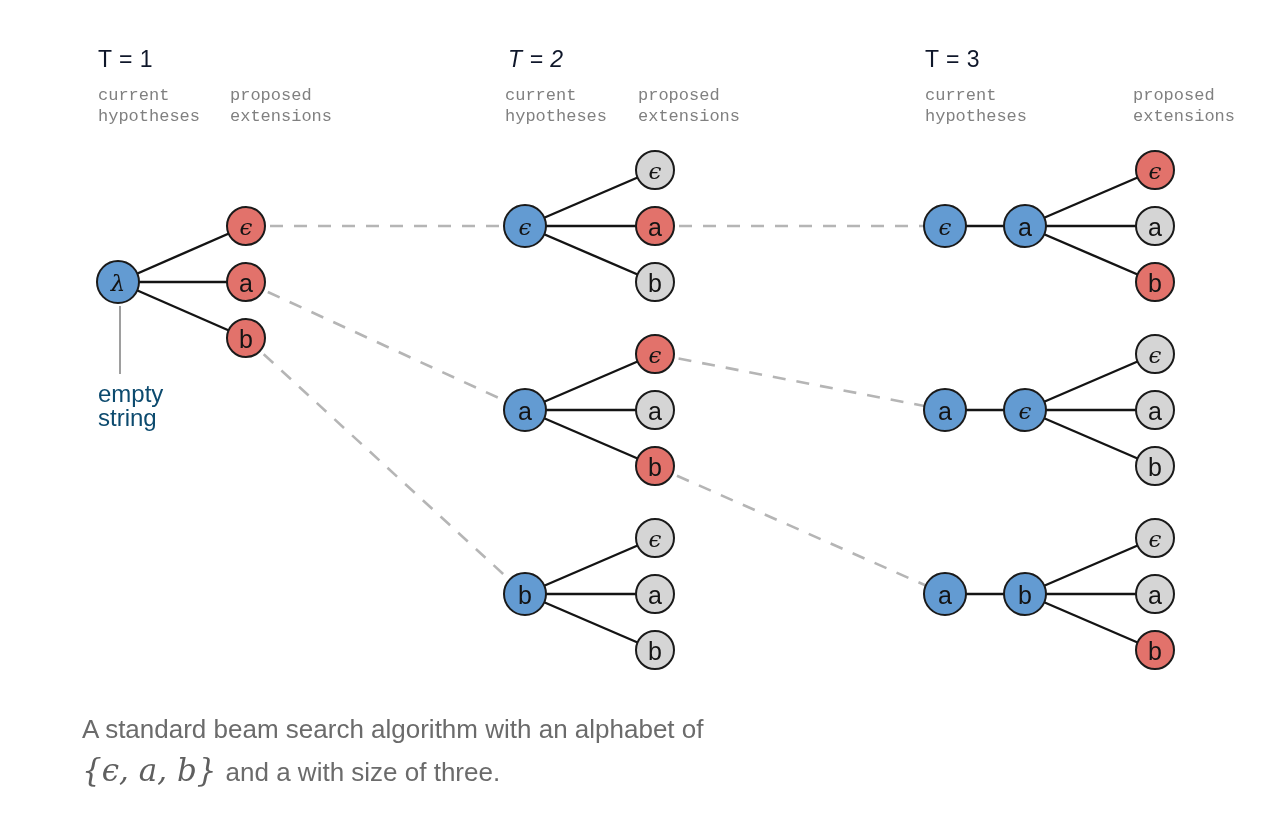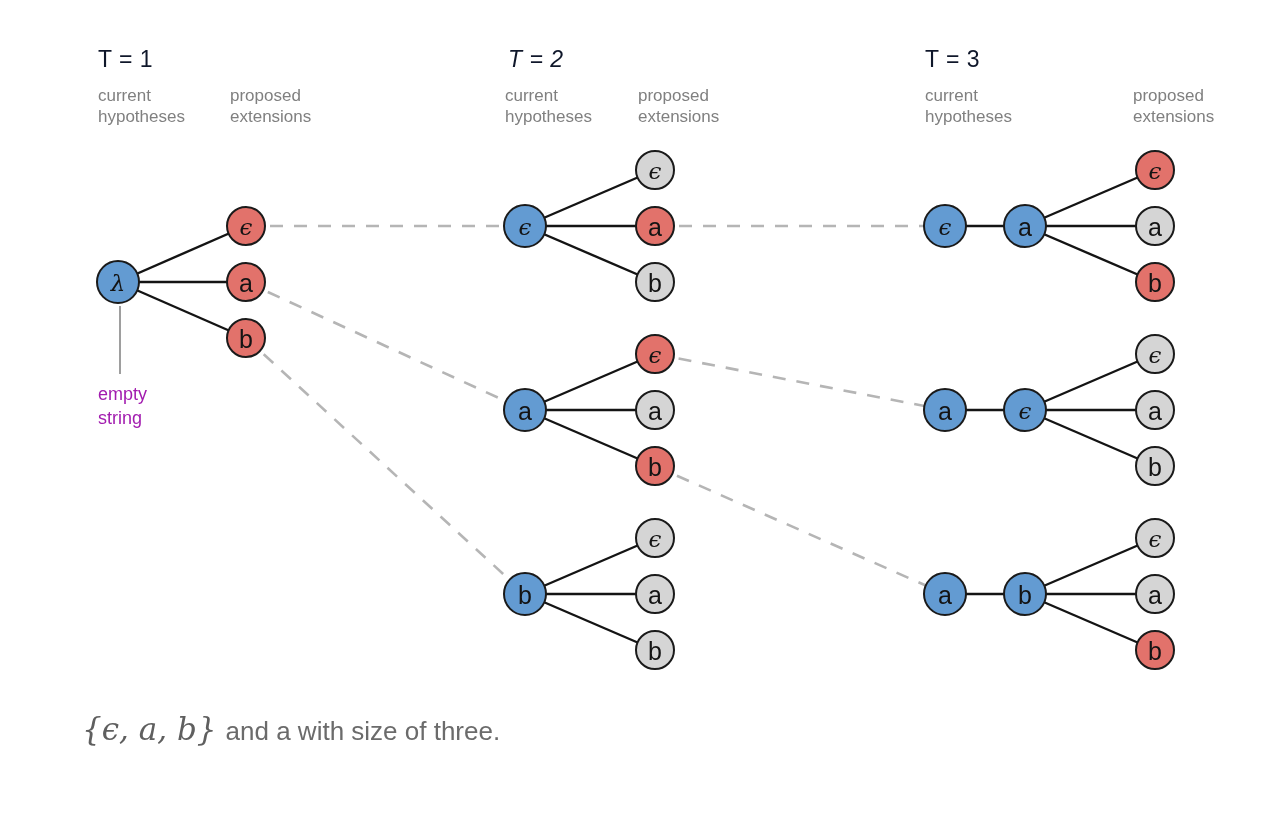--- a/index.html
+++ b/index.html
@@ -21,34 +21,35 @@
   #t1-title{left:98px;top:46px;}
   #t2-title{left:508px;top:46px;font-style:italic;}
   #t3-title{left:925px;top:46px;}
 
   .col-label{
     position:absolute;
     font-size:17px;
     line-height:21px;
     color:#808080;
     white-space:pre-line;
+    font-family:Liberation Mono, monospace;
   }
   #t1-cur{left:98px;top:85px;}
   #t1-prop{left:230px;top:85px;}
   #t2-cur{left:505px;top:85px;}
   #t2-prop{left:638px;top:85px;}
   #t3-cur{left:925px;top:85px;}
   #t3-prop{left:1133px;top:85px;}
 
   .empty-label{
     position:absolute;
     left:98px;top:382px;
-    font-size:18px;
+    font-size:24px;
     line-height:24px;
-    color:#a21caf;
+    color:#0c4a6e;
     white-space:pre-line;
   }
 
   .caption{
     position:absolute;
     left:82px;top:709px;
     font-size:26px;
     line-height:41px;
     color:#6b6b6b;
   }
@@ -249,16 +250,17 @@
   <div class="t-title" id="t3-title">T = 3</div>
   <div class="col-label" id="t3-cur">current
 hypotheses</div>
   <div class="col-label" id="t3-prop">proposed
 extensions</div>
 
   <div class="empty-label">empty
 string</div>
 
   <div class="caption">
+    <div>A standard beam search algorithm with an alphabet of</div>
     <div><span class="cap-math">{ϵ, a, b}</span><span>and a with size of three.</span></div>
   </div>
 
 </div>
 
 </body></html>

